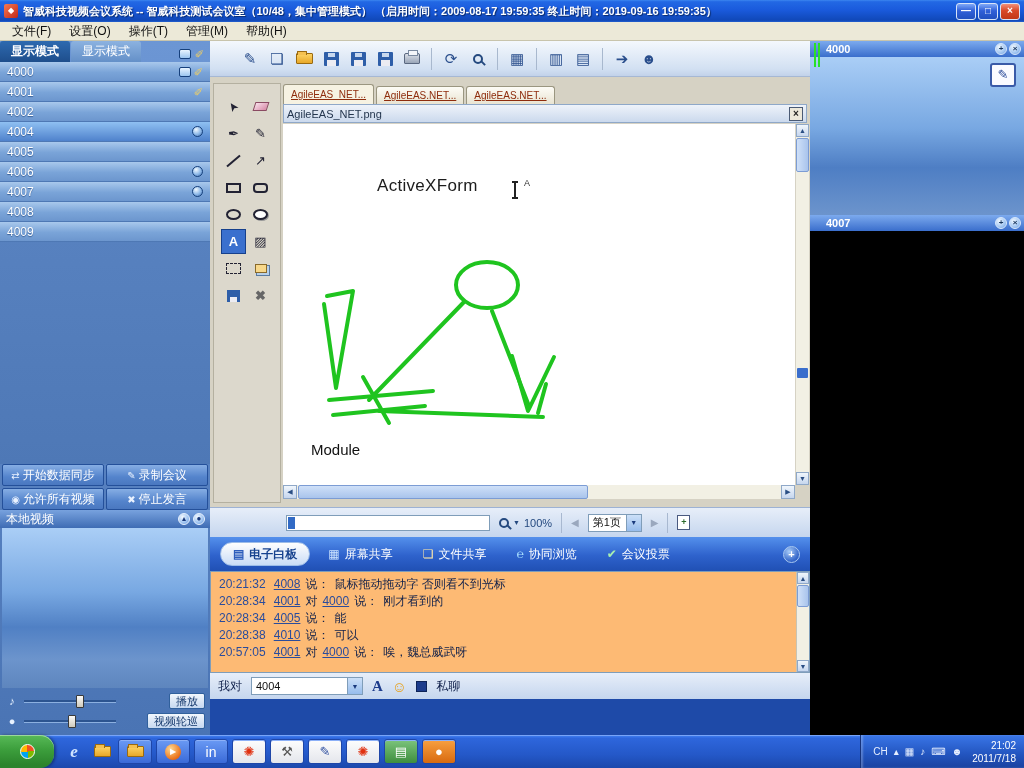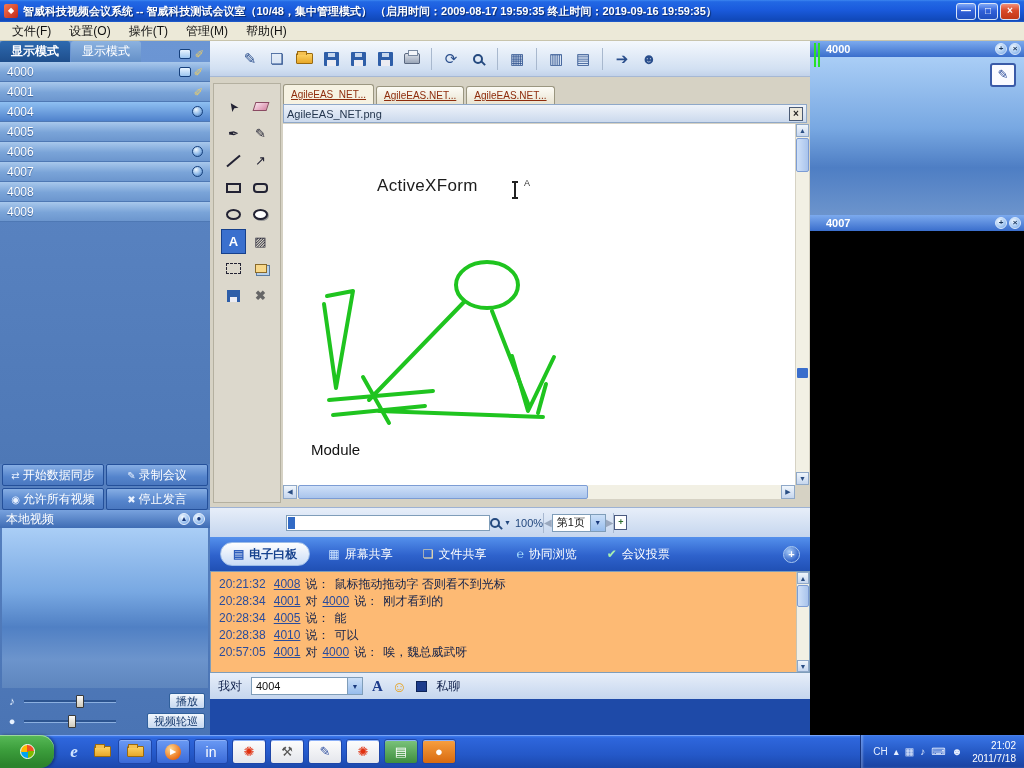--- a/index.html
+++ b/index.html
@@ -93,21 +93,21 @@
 .vscroll{position:absolute;left:586px;top:47px;width:13px;height:361px;background:#F2F0E4}
 .hscroll{position:absolute;left:73px;top:408px;width:512px;height:14px;background:#F2F0E4}
 .sbtn{position:absolute;background:linear-gradient(180deg,#F0F6FC,#C6D6EE);border:1px solid #8FA8C8;color:#2A4E84;font-size:7px;display:flex;align-items:center;justify-content:center}
 .sv1{left:0;top:0;width:13px;height:13px}.sv2{left:0;bottom:0;width:13px;height:13px}
 .sh1{left:0;top:0;width:14px;height:14px}.sh2{right:0;top:0;width:14px;height:14px}
 .vthumb{position:absolute;left:0;top:14px;width:13px;height:34px;background:linear-gradient(90deg,#CFE0F8,#A9C4EC);border:1px solid #7C9CD4;border-radius:2px}
 .vmark{position:absolute;left:1px;top:244px;width:11px;height:10px;background:#3A6ECC;border-radius:1px}
 .hthumb{position:absolute;top:0;left:15px;width:290px;height:14px;background:linear-gradient(180deg,#CFE0F8,#A9C4EC);border:1px solid #7C9CD4;border-radius:2px}
 
 
-.status-bar{position:absolute;left:210px;top:507px;width:600px;height:30px;background:linear-gradient(180deg,#E7EEF9,#C5D6EE);border-top:1px solid #9DB2D4;display:flex;align-items:center;padding-left:76px;}
+.status-bar{position:absolute;left:210px;top:507px;width:600px;height:30px;background:linear-gradient(180deg,#E7EEF9,#C5D6EE);border-top:1px solid #9DB2D4;display:flex;align-items:center;padding-left:76px;gap:9px}
 .progress{width:204px;height:16px;border:1px solid #7F9DB9;background:#fff;position:relative}
 .progress .fill{position:absolute;left:1px;top:1px;bottom:1px;width:7px;background:#316AC5}
 .zoom-wrap{display:flex;align-items:center;gap:4px;color:#24497F;font-size:11px}
 .ddarrow{font-size:7px;color:#24497F}
 .vr{width:1px;height:20px;background:#A8B8D0}
 .nav-ar{color:#9AA8BE;font-size:10px}
 .page-select{width:54px;height:18px;border:1px solid #7F9DB9;background:#fff;display:flex;align-items:flex-start;font-size:11px;color:#111;padding-left:4px}
 .page-select .dd{margin-left:auto;width:15px;height:16px;background:linear-gradient(180deg,#CCE0F8,#96BCEC);border-left:1px solid #7F9DB9;color:#1A3A7C;font-size:7px;display:flex;align-items:center;justify-content:center}
 .addpage{width:13px;height:15px;background:#fff;border:1px solid #4A5A80;font-size:9px;color:#2A6A2A;text-align:center;line-height:13px;font-weight:bold}
 
@@ -203,20 +203,23 @@
             <span class="mini-screen"></span>
             <span class="mini-pen">✐</span>
           </span>
       </div>
       <div class="user-row">
         <span class="uid">4001</span>
         <span class="row-icons">
             <span class="mini-pen">✐</span>
           </span>
       </div>
+      <div class="user-row">
+        <span class="uid">4002</span>
+      </div>
       <div class="user-row sel">
         <span class="uid">4004</span>
         <span class="row-icons">
             <span class="mini-cam"></span>
           </span>
       </div>
       <div class="user-row">
         <span class="uid">4005</span>
       </div>
       <div class="user-row">

